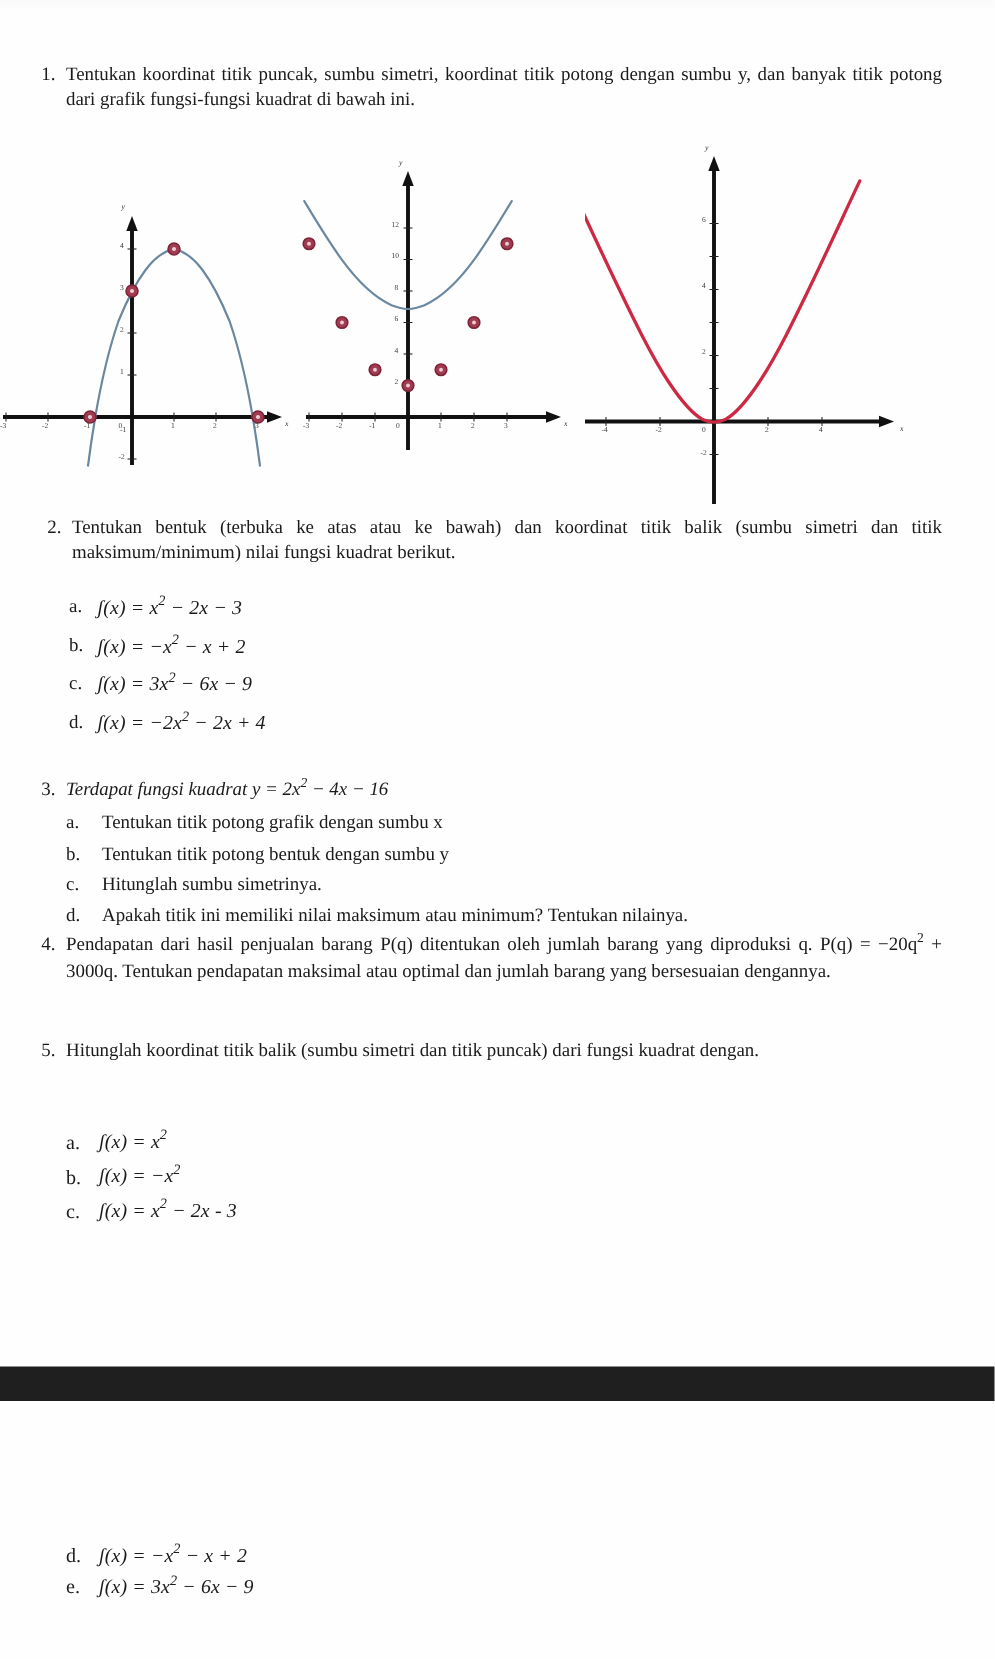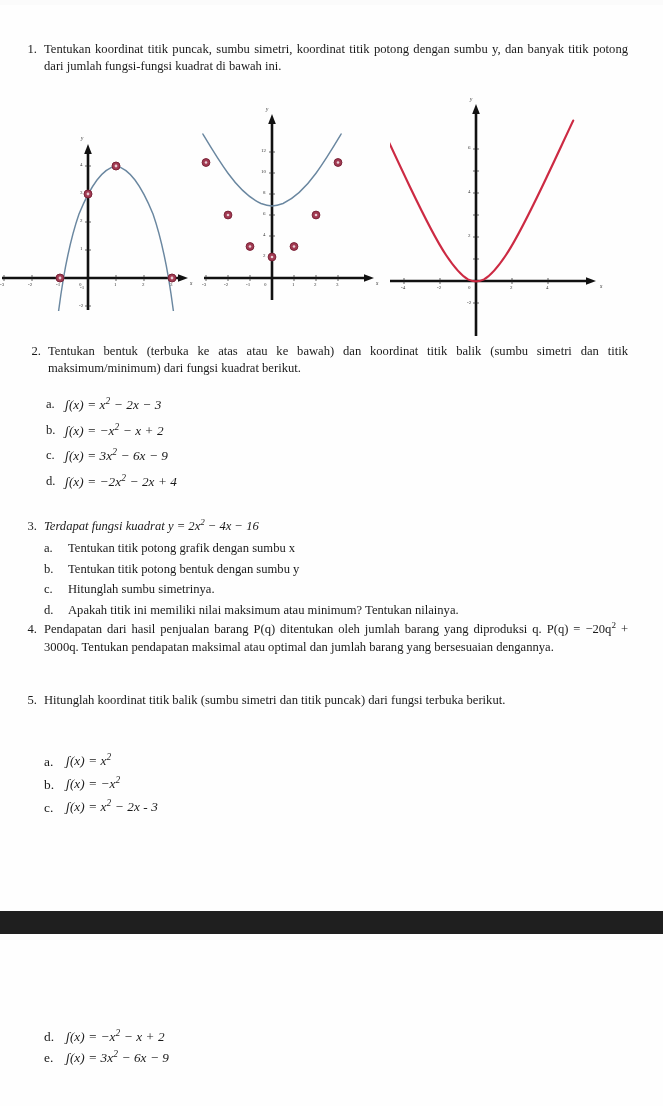--- a/index.html
+++ b/index.html
@@ -111,21 +111,21 @@
 </style>
 </head>
 <body>
 
 <div class="page">
 
   <div class="topband"></div>
 
   <div class="problem" style="left:18px; top:41px; width:610px;">
     <div class="pnum">1.</div>
-    <div class="pbody justified">Tentukan koordinat titik puncak, sumbu simetri, koordinat titik potong dengan sumbu y, dan banyak titik potong dari jumlah fungsi-fungsi kuadrat di bawah ini.</div>
+    <div class="pbody justified">Tentukan koordinat titik puncak, sumbu simetri, koordinat titik potong dengan sumbu y, dan banyak titik potong dari grafik fungsi-fungsi kuadrat di bawah ini.</div>
   </div>
 
   <div class="graphs">
 
     <div class="graph" style="left:0px; width:200px;">
       <svg width="200" height="248" viewBox="0 0 200 248">
 
         <line x1="2" y1="190" x2="182" y2="190" stroke="#111" stroke-width="2.6"></line>
         <polygon points="188,190 178,186.2 178,193.8" fill="#111"></polygon>
         <line x1="88" y1="222" x2="88" y2="62" stroke="#111" stroke-width="2.6"></line>
@@ -294,21 +294,21 @@
       <div class="ticklabel" style="left:78px; top:145px;">2</div>
       <div class="ticklabel" style="left:78px; top:101px;">4</div>
       <div class="ticklabel" style="left:78px; top:57px;">6</div>
       <div class="axislabel" style="left:80px; top:8px;">y</div>
       <div class="axislabel" style="left:210px; top:195px;">x</div>
     </div>
   </div>
 
   <div class="problem" style="left:22px; top:343px; width:606px;">
     <div class="pnum">2.</div>
-    <div class="pbody justified">Tentukan bentuk (terbuka ke atas atau ke bawah) dan koordinat titik balik (sumbu simetri dan titik maksimum/minimum) dari fungsi kuadrat berikut.</div>
+    <div class="pbody justified">Tentukan bentuk (terbuka ke atas atau ke bawah) dan koordinat titik balik (sumbu simetri dan titik maksimum/minimum) nilai fungsi kuadrat berikut.</div>
   </div>
 
   <div class="sublist" style="left:46px; top:392px; width:400px; line-height:1.95;">
     <div class="subitem">
       <div class="sublabel">a.</div>
       <div class="subtext eq mathi">ʃ(x) = x<sup>2</sup> − 2x − 3</div>
     </div>
     <div class="subitem">
       <div class="sublabel">b.</div>
       <div class="subtext eq mathi">ʃ(x) = −x<sup>2</sup> − x + 2</div>
@@ -347,21 +347,21 @@
     </div>
   </div>
 
   <div class="problem" style="left:18px; top:621px; width:610px; line-height:1.42;">
     <div class="pnum">4.</div>
     <div class="pbody justified">Pendapatan dari hasil penjualan barang P(q) ditentukan oleh jumlah barang yang diproduksi q. P(q) = −20q<sup>2</sup> + 3000q. Tentukan pendapatan maksimal atau optimal dan jumlah barang yang bersesuaian dengannya.</div>
   </div>
 
   <div class="problem" style="left:18px; top:692px; width:610px; line-height:1.38;">
     <div class="pnum">5.</div>
-    <div class="pbody justified">Hitunglah koordinat titik balik (sumbu simetri dan titik puncak) dari fungsi terbuka berikut.</div>
+    <div class="pbody justified">Hitunglah koordinat titik balik (sumbu simetri dan titik puncak) dari fungsi kuadrat dengan.</div>
   </div>
 
   <div class="sublist" style="left:44px; top:750px; width:400px; line-height:1.72; font-size:13.4px;">
     <div class="subitem">
       <div class="sublabel" style="width:22px;flex:0 0 22px;">a.</div>
       <div class="subtext eq mathi">ʃ(x) = x<sup>2</sup></div>
     </div>
     <div class="subitem">
       <div class="sublabel" style="width:22px;flex:0 0 22px;">b.</div>
       <div class="subtext eq mathi">ʃ(x) = −x<sup>2</sup></div>

